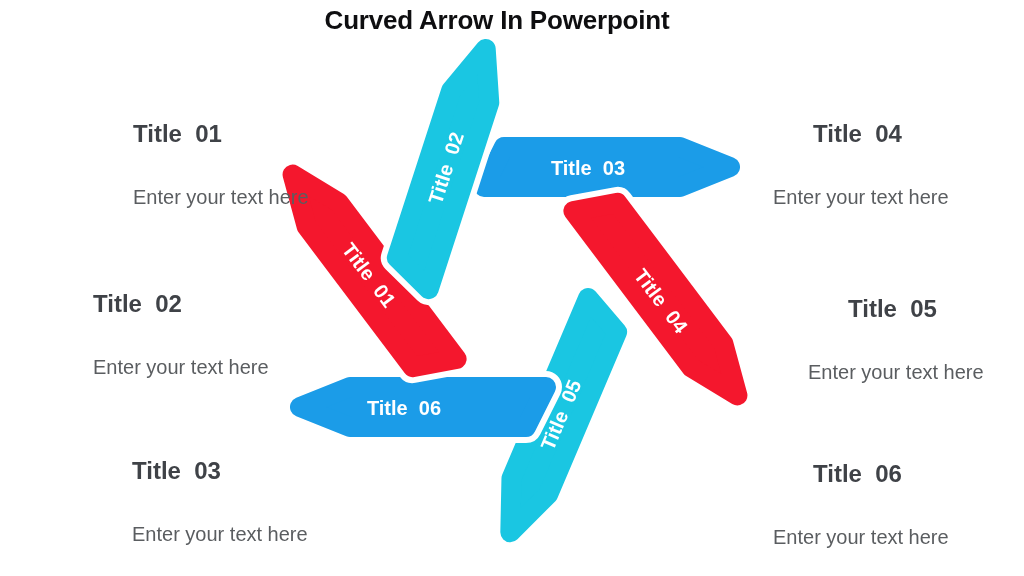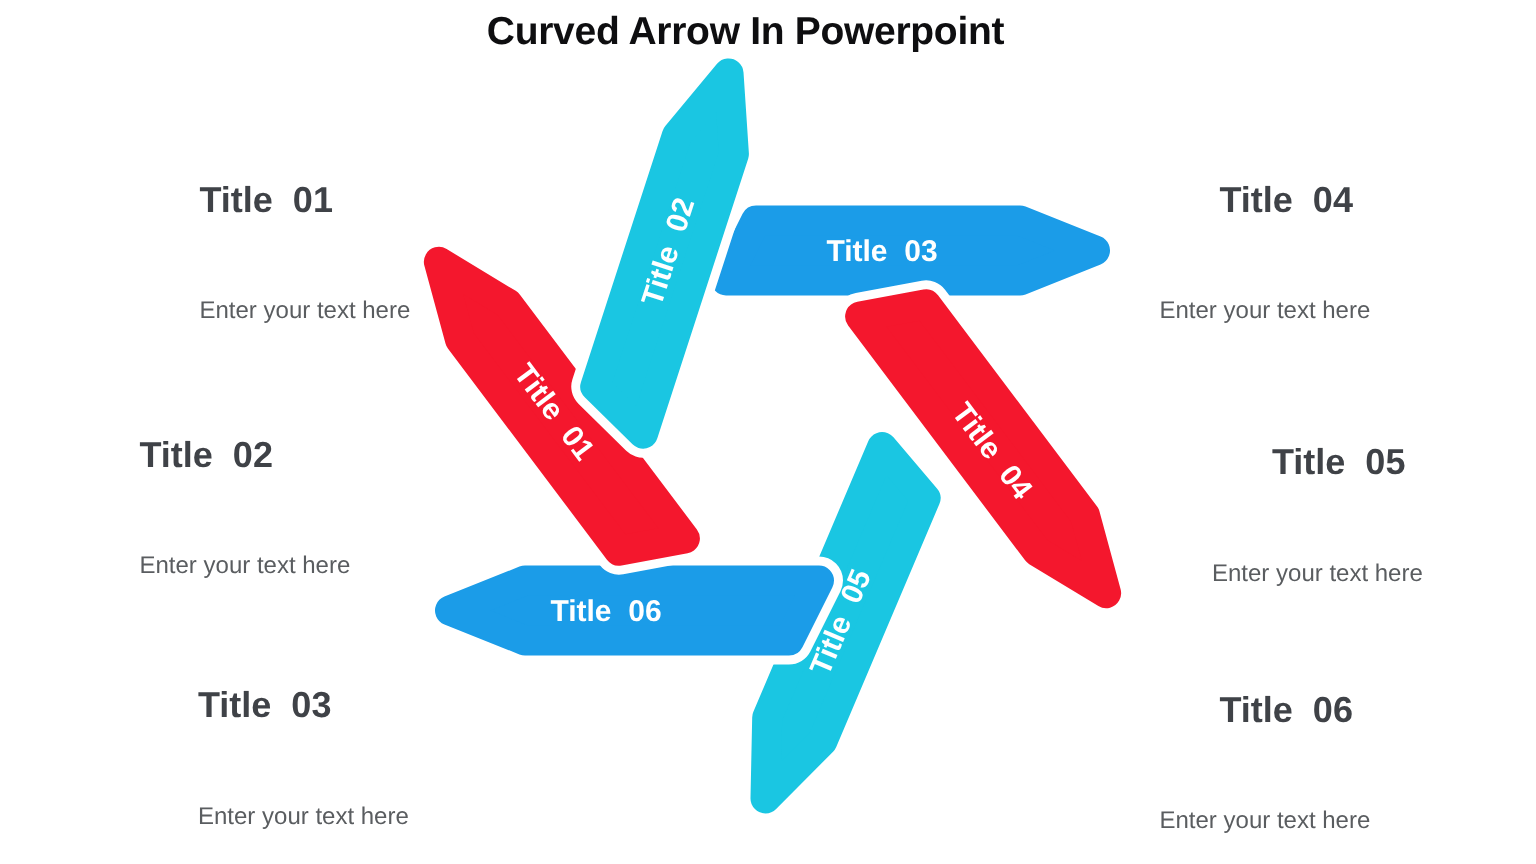--- a/index.html
+++ b/index.html
@@ -15,21 +15,21 @@
   .diagram-svg{position:absolute;left:0;top:0;}
   .arrow-halo{fill:#ffffff;stroke:#ffffff;stroke-width:32;stroke-linejoin:round;}
   .arrow-body{stroke-width:20;stroke-linejoin:round;}
   .arrow-label{
     font-family:"Liberation Sans","DejaVu Sans",sans-serif;
     font-size:20px;font-weight:700;fill:#ffffff;
     text-anchor:middle;dominant-baseline:central;white-space:pre;
   }
   .side-block{position:absolute;white-space:pre;}
   .side-title{display:block;font-size:24px;font-weight:700;line-height:28px;}
-  .side-subtitle{display:block;font-size:16px;line-height:16px;margin-top:16px;}
+  .side-subtitle{display:block;font-size:20px;line-height:16px;margin-top:5px;}
   .side-block.right .side-title{margin-left:40px;}
 </style>
 </head>
 <body>
 
 <div class="slide-title" style="color: rgb(14, 14, 16);">Curved Arrow In Powerpoint</div>
 
 <svg class="diagram-svg" width="1024" height="576" viewBox="0 0 1024 576">
 
   <g>

